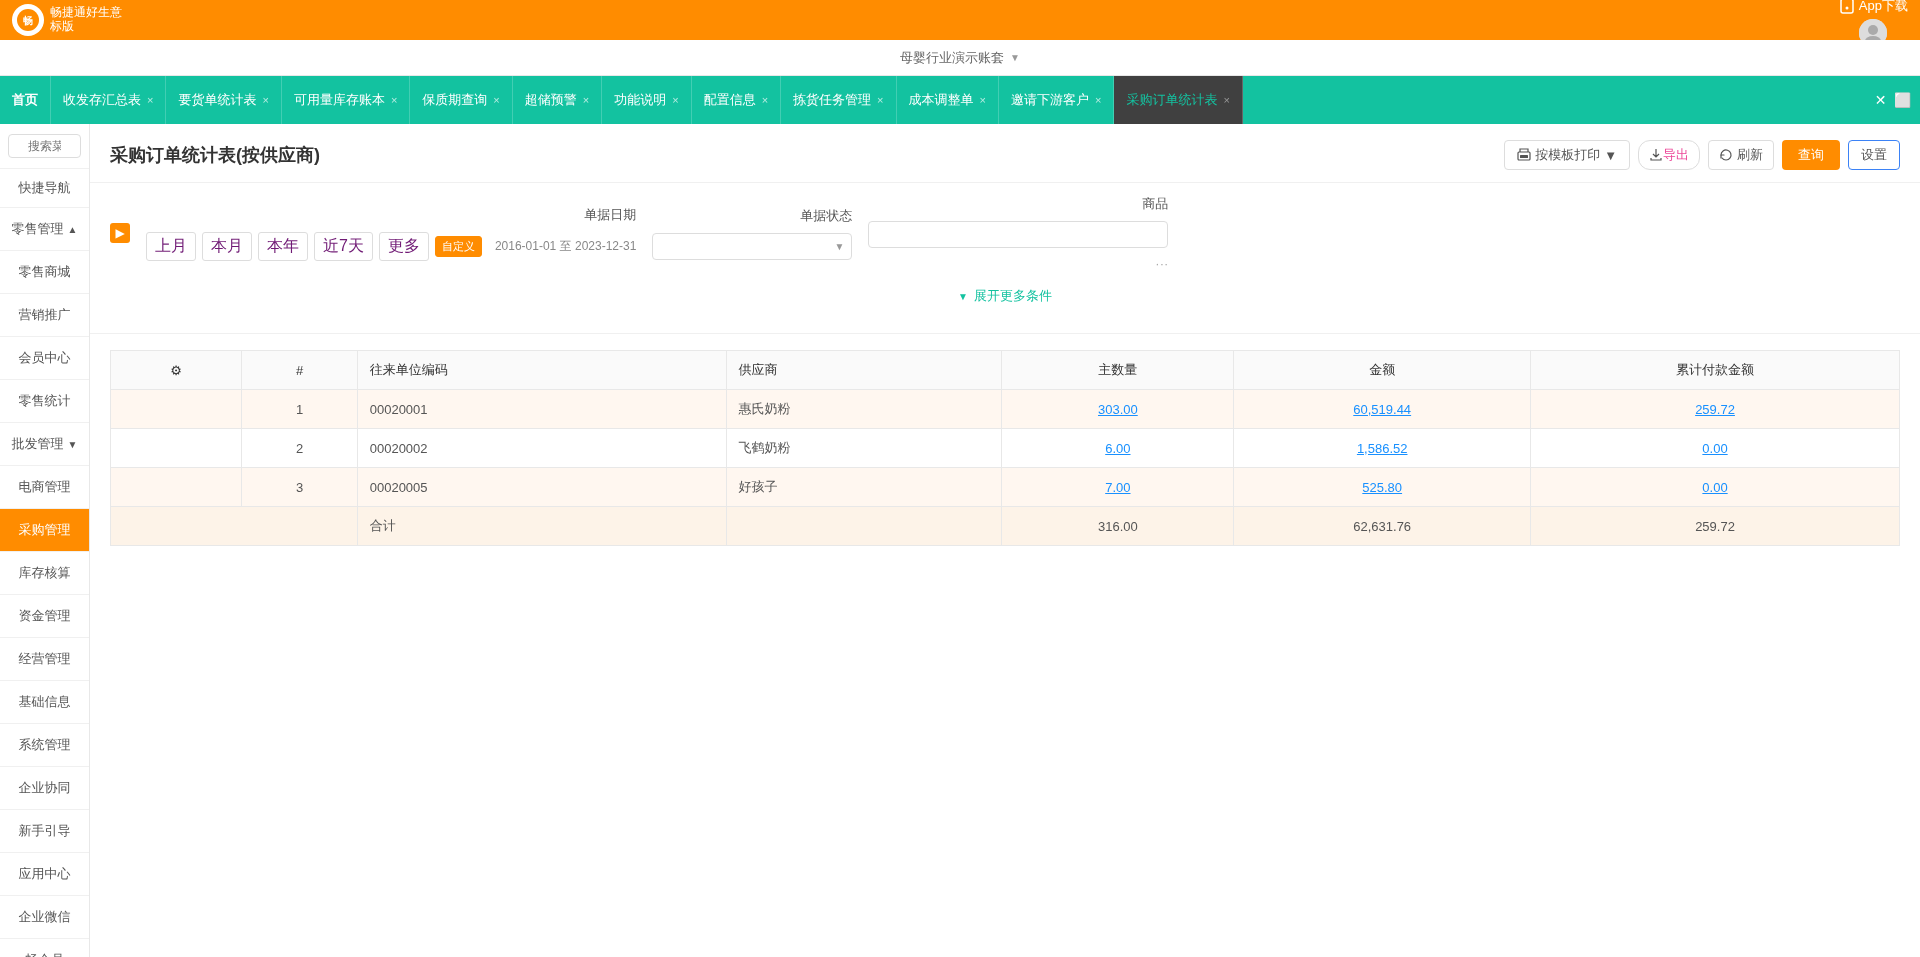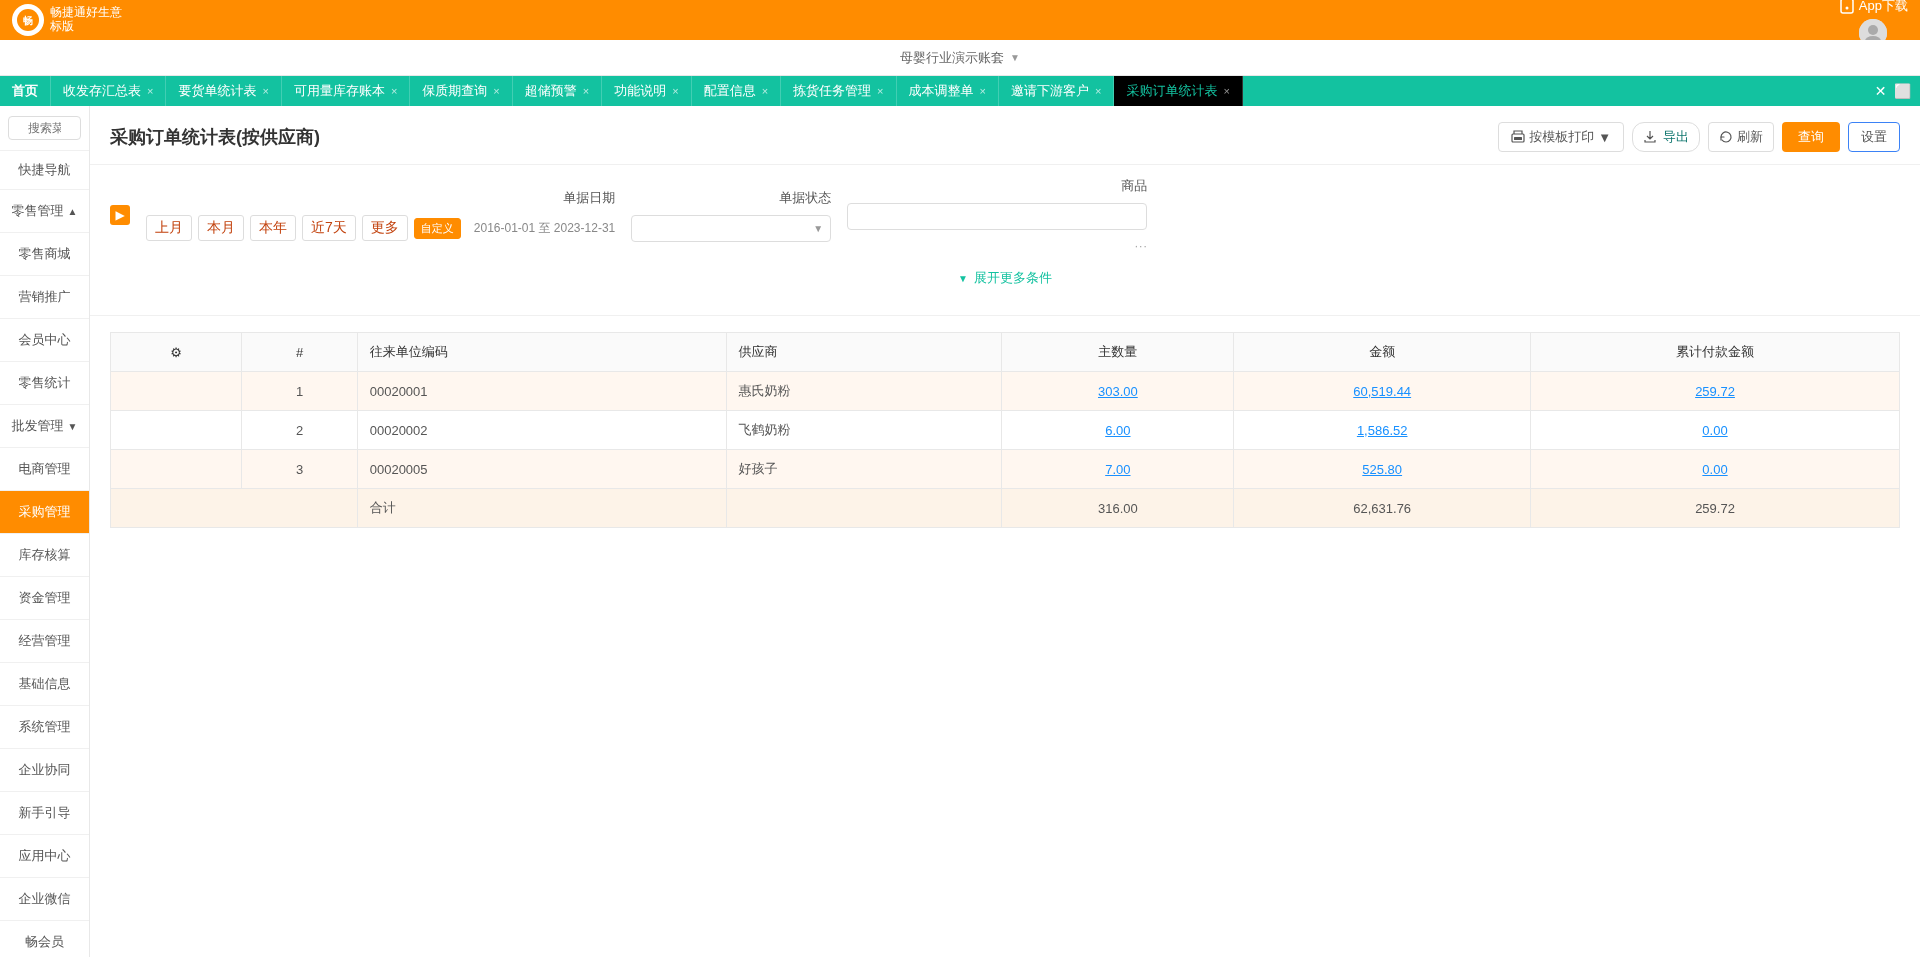--- a/index.html
+++ b/index.html
@@ -14,24 +14,24 @@
     .top-bar-right { display: flex; align-items: center; gap: 4px; color: #fff; font-size: 13px; flex-direction: column; }
     .top-bar-right span { cursor: pointer; display: flex; align-items: center; gap: 4px; }
     .user-avatar { width: 28px; height: 28px; border-radius: 50%; background: #e0e0e0; display: flex; align-items: center; justify-content: center; color: #666; font-size: 11px; }
 
     
     .selector-bar { height: 36px; background: #fff; border-bottom: 1px solid #e8e8e8; display: flex; align-items: center; padding: 0 16px; flex-shrink: 0; justify-content: center; }
     .selector-dropdown { display: flex; align-items: center; gap: 6px; color: #666; font-size: 13px; cursor: pointer; }
     .dropdown-arrow { font-size: 10px; color: #999; }
 
     
-    .nav-tabs { height: 30px; background: #13c2a0; display: flex; align-items: stretch; flex-shrink: 0; overflow-x: auto; }
+    .nav-tabs { height: 48px; background: #13c2a0; display: flex; align-items: stretch; flex-shrink: 0; overflow-x: auto; }
     .nav-tabs::-webkit-scrollbar { display: none; }
     .nav-tab { display: flex; align-items: center; padding: 0 12px; color: #fff; font-size: 13px; cursor: pointer; white-space: nowrap; gap: 6px; border-right: 1px solid rgba(255,255,255,0.2); }
-    .nav-tab.active { background: #000000; color: #13c2a0; }
+    .nav-tab.active { background: #404040; color: #13c2a0; }
     .nav-tab .close-btn { font-size: 11px; color: rgba(255,255,255,0.7); cursor: pointer; }
     .nav-tab.active .close-btn { color: #999; }
     .nav-tab.home { font-weight: bold; }
     .nav-tabs-end { margin-left: auto; display: flex; align-items: center; padding: 0 8px; gap: 8px; }
     .nav-tabs-end span { color: #fff; cursor: pointer; font-size: 14px; }
 
     
     .main-layout { display: flex; flex: 1; overflow: hidden; }
 
     
@@ -52,32 +52,32 @@
     .content-area::-webkit-scrollbar-thumb { background: #ccc; border-radius: 3px; }
 
     
     .page-content { background: #fff; margin: 0; padding: 0; min-height: 100%; }
 
     
     .page-header { padding: 16px 20px 12px; display: flex; align-items: center; justify-content: space-between; border-bottom: 1px solid #f0f0f0; }
     .page-title { font-size: 18px; font-weight: 600; color: #333; }
     .page-header-actions { display: flex; align-items: center; gap: 8px; }
     .btn-print { background: #fff; border: 1px solid #ddd; border-radius: 4px; padding: 5px 12px; font-size: 13px; cursor: pointer; color: #555; display: flex; align-items: center; gap: 4px; }
-    .btn-export { background: #fff; border: 1px solid #ddd; border-radius: 12px; padding: 5px 10px; font-size: 13px; cursor: pointer; color: #0f766e; display: flex; align-items: center; gap: 6px; }
+    .btn-export { background: #fff; border: 1px solid #ddd; border-radius: 12px; padding: 5px 10px; font-size: 13px; cursor: pointer; color: #ec4899; display: flex; align-items: center; gap: 0; }
     .btn-refresh { background: #fff; border: 1px solid #ddd; border-radius: 4px; padding: 5px 10px; font-size: 13px; cursor: pointer; color: #555; display: flex; align-items: center; gap: 4px; }
     .btn-query { background: #ff8c00; border: none; border-radius: 4px; padding: 6px 16px; font-size: 13px; cursor: pointer; color: #fff; font-weight: 500; }
     .btn-settings { background: #fff; border: 1px solid #3b82f6; border-radius: 4px; padding: 5px 12px; font-size: 13px; cursor: pointer; color: #555; }
 
     
     .filter-area { padding: 12px 20px; background: #fff; border-bottom: 1px solid #f0f0f0; }
     .filter-row { display: flex; align-items: center; gap: 16px; flex-wrap: nowrap; }
     .filter-item { display: flex; align-items: flex-end; gap: 8px; flex-direction: column; }
     .filter-label { color: #555; font-size: 13px; white-space: nowrap; }
     .filter-date-group { display: flex; align-items: center; gap: 6px; }
-    .date-preset { padding: 3px 8px; border: 1px solid #ddd; border-radius: 3px; cursor: pointer; font-size: 14px; color: #c2410c; background: #fff; }
+    .date-preset { padding: 3px 8px; border: 1px solid #ddd; border-radius: 3px; cursor: pointer; font-size: 16px; color: #701a75; background: #fff; }
     .date-preset.custom { background: #ff8c00; color: #fff; border-color: #ff8c00; border-radius: 3px; padding: 2px 6px; font-size: 11px; }
     .date-range { color: #888; font-size: 12px; margin-left: 7px; }
     .filter-select { border: 1px solid #ddd; border-radius: 4px; padding: 5px 30px 5px 10px; font-size: 13px; color: #555; background: #fff; cursor: pointer; appearance: none; min-width: 200px; }
     .select-wrapper { position: relative; display: inline-block; }
     .select-wrapper::after { content: '▼'; position: absolute; right: 8px; top: 50%; transform: translateY(-50%); font-size: 10px; color: #999; pointer-events: none; }
     .filter-input { border: 1px solid #ddd; border-radius: 4px; padding: 5px 10px; font-size: 13px; color: #555; background: #fff; min-width: 300px; }
     .filter-more-btn { display: flex; align-items: center; justify-content: center; gap: 6px; padding: 8px 0; color: #13c2a0; font-size: 13px; cursor: pointer; }
     .expand-icon { font-size: 10px; }
 
     

